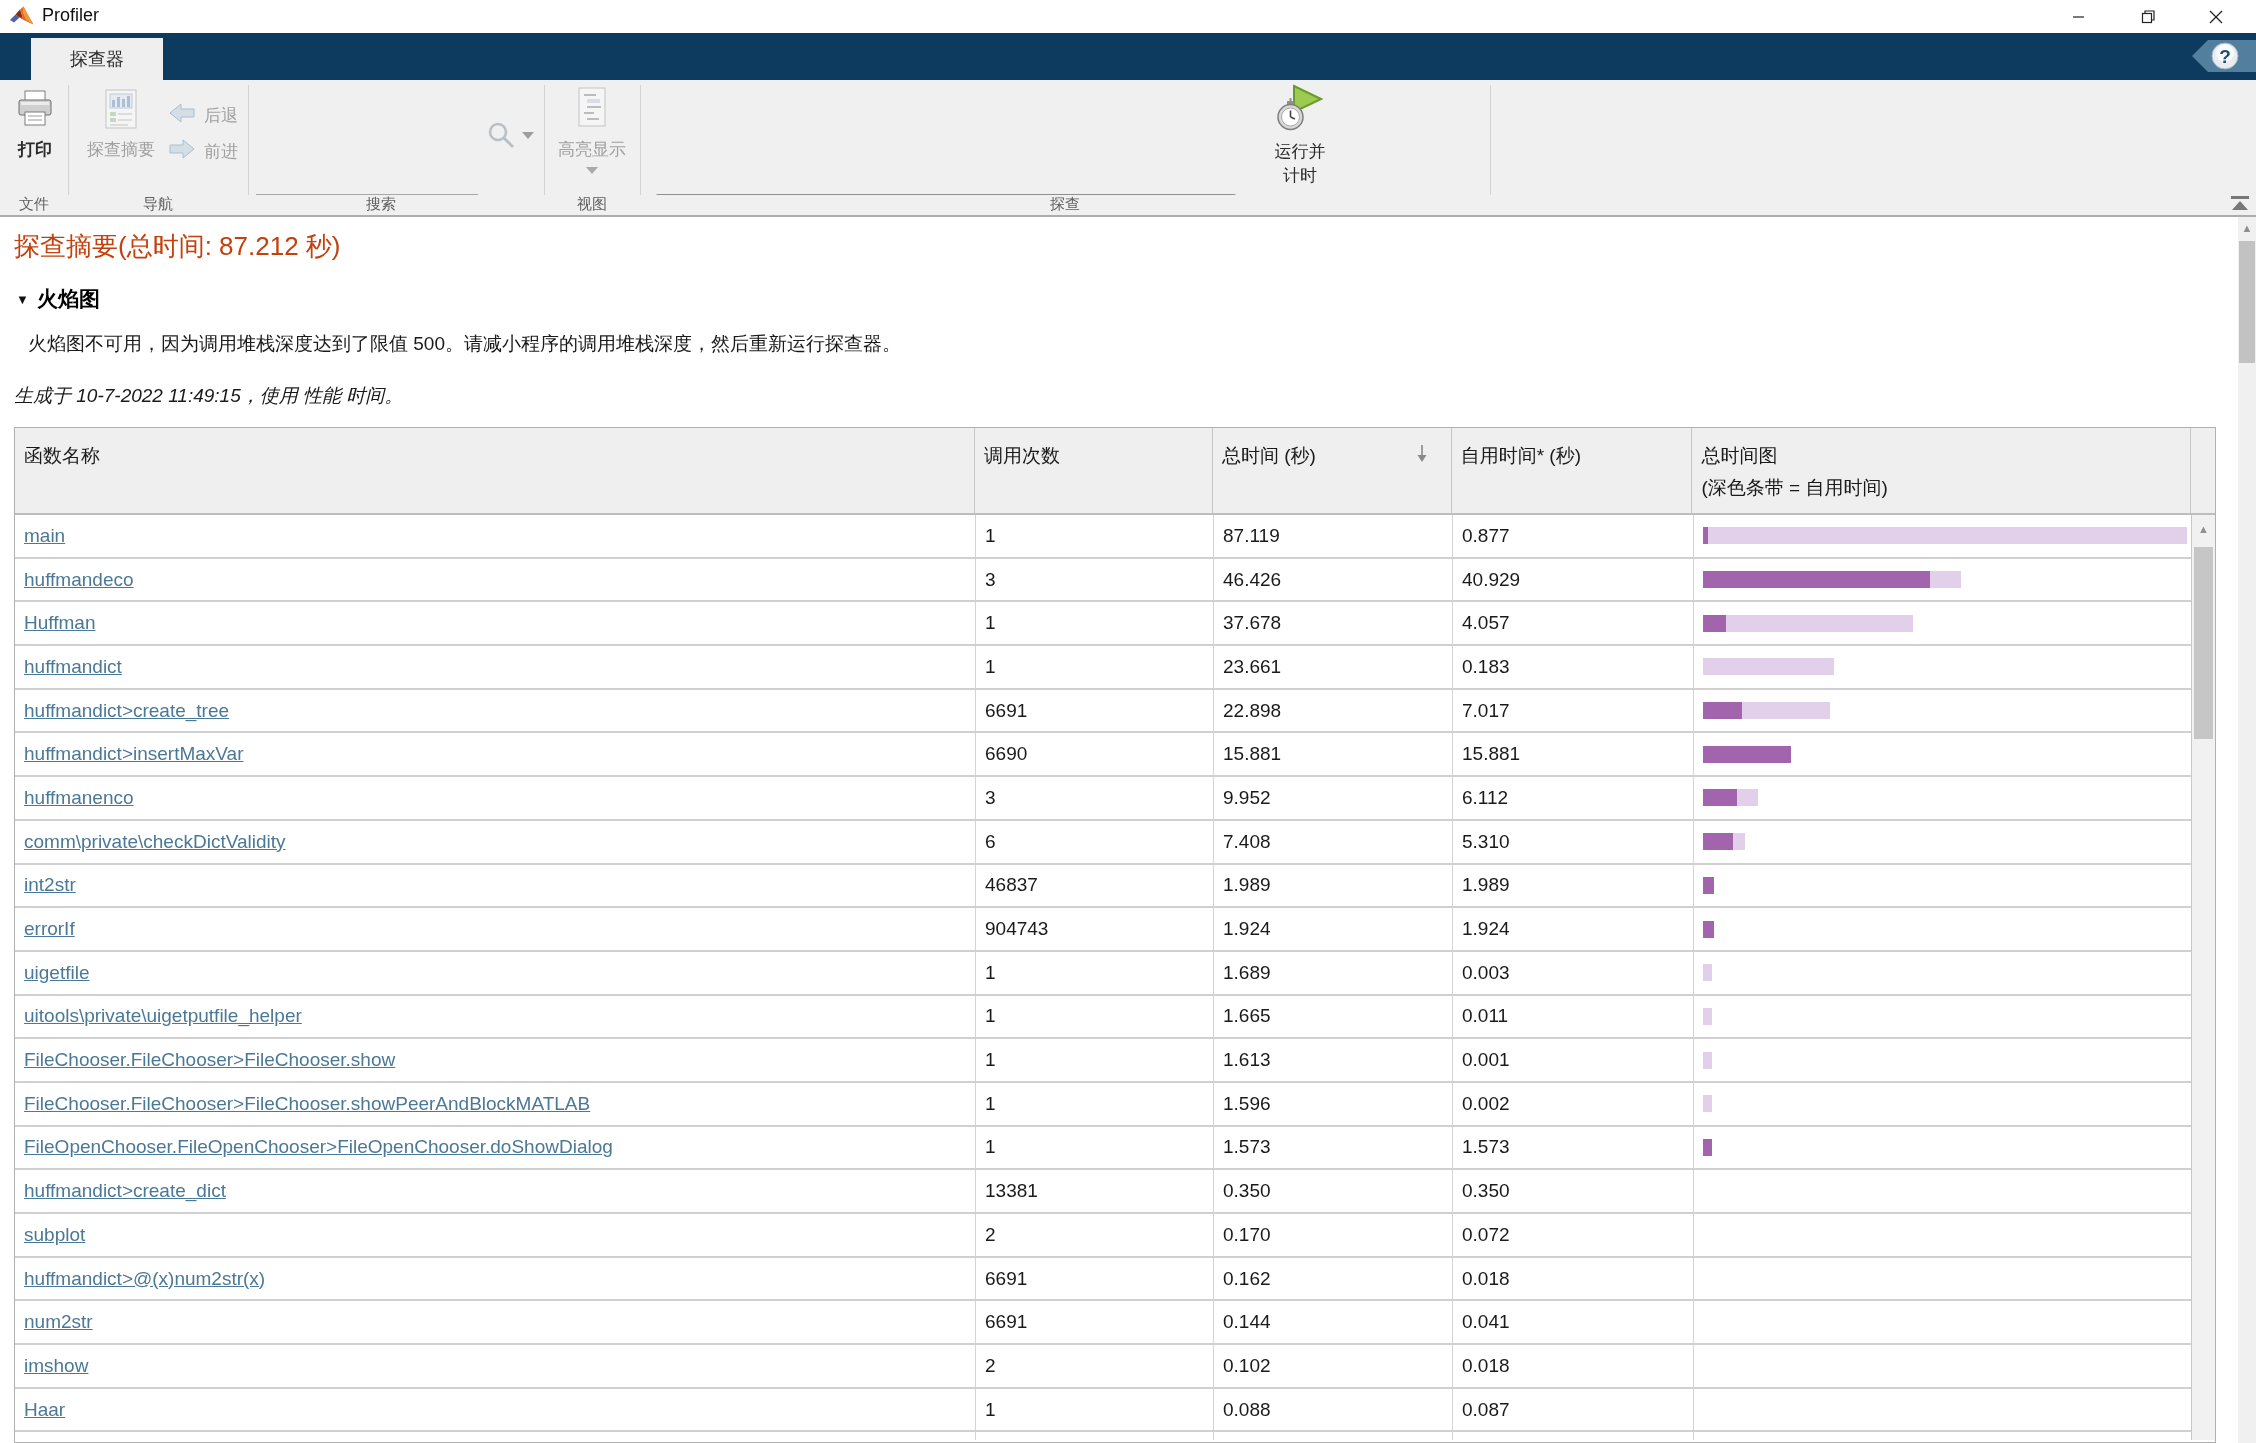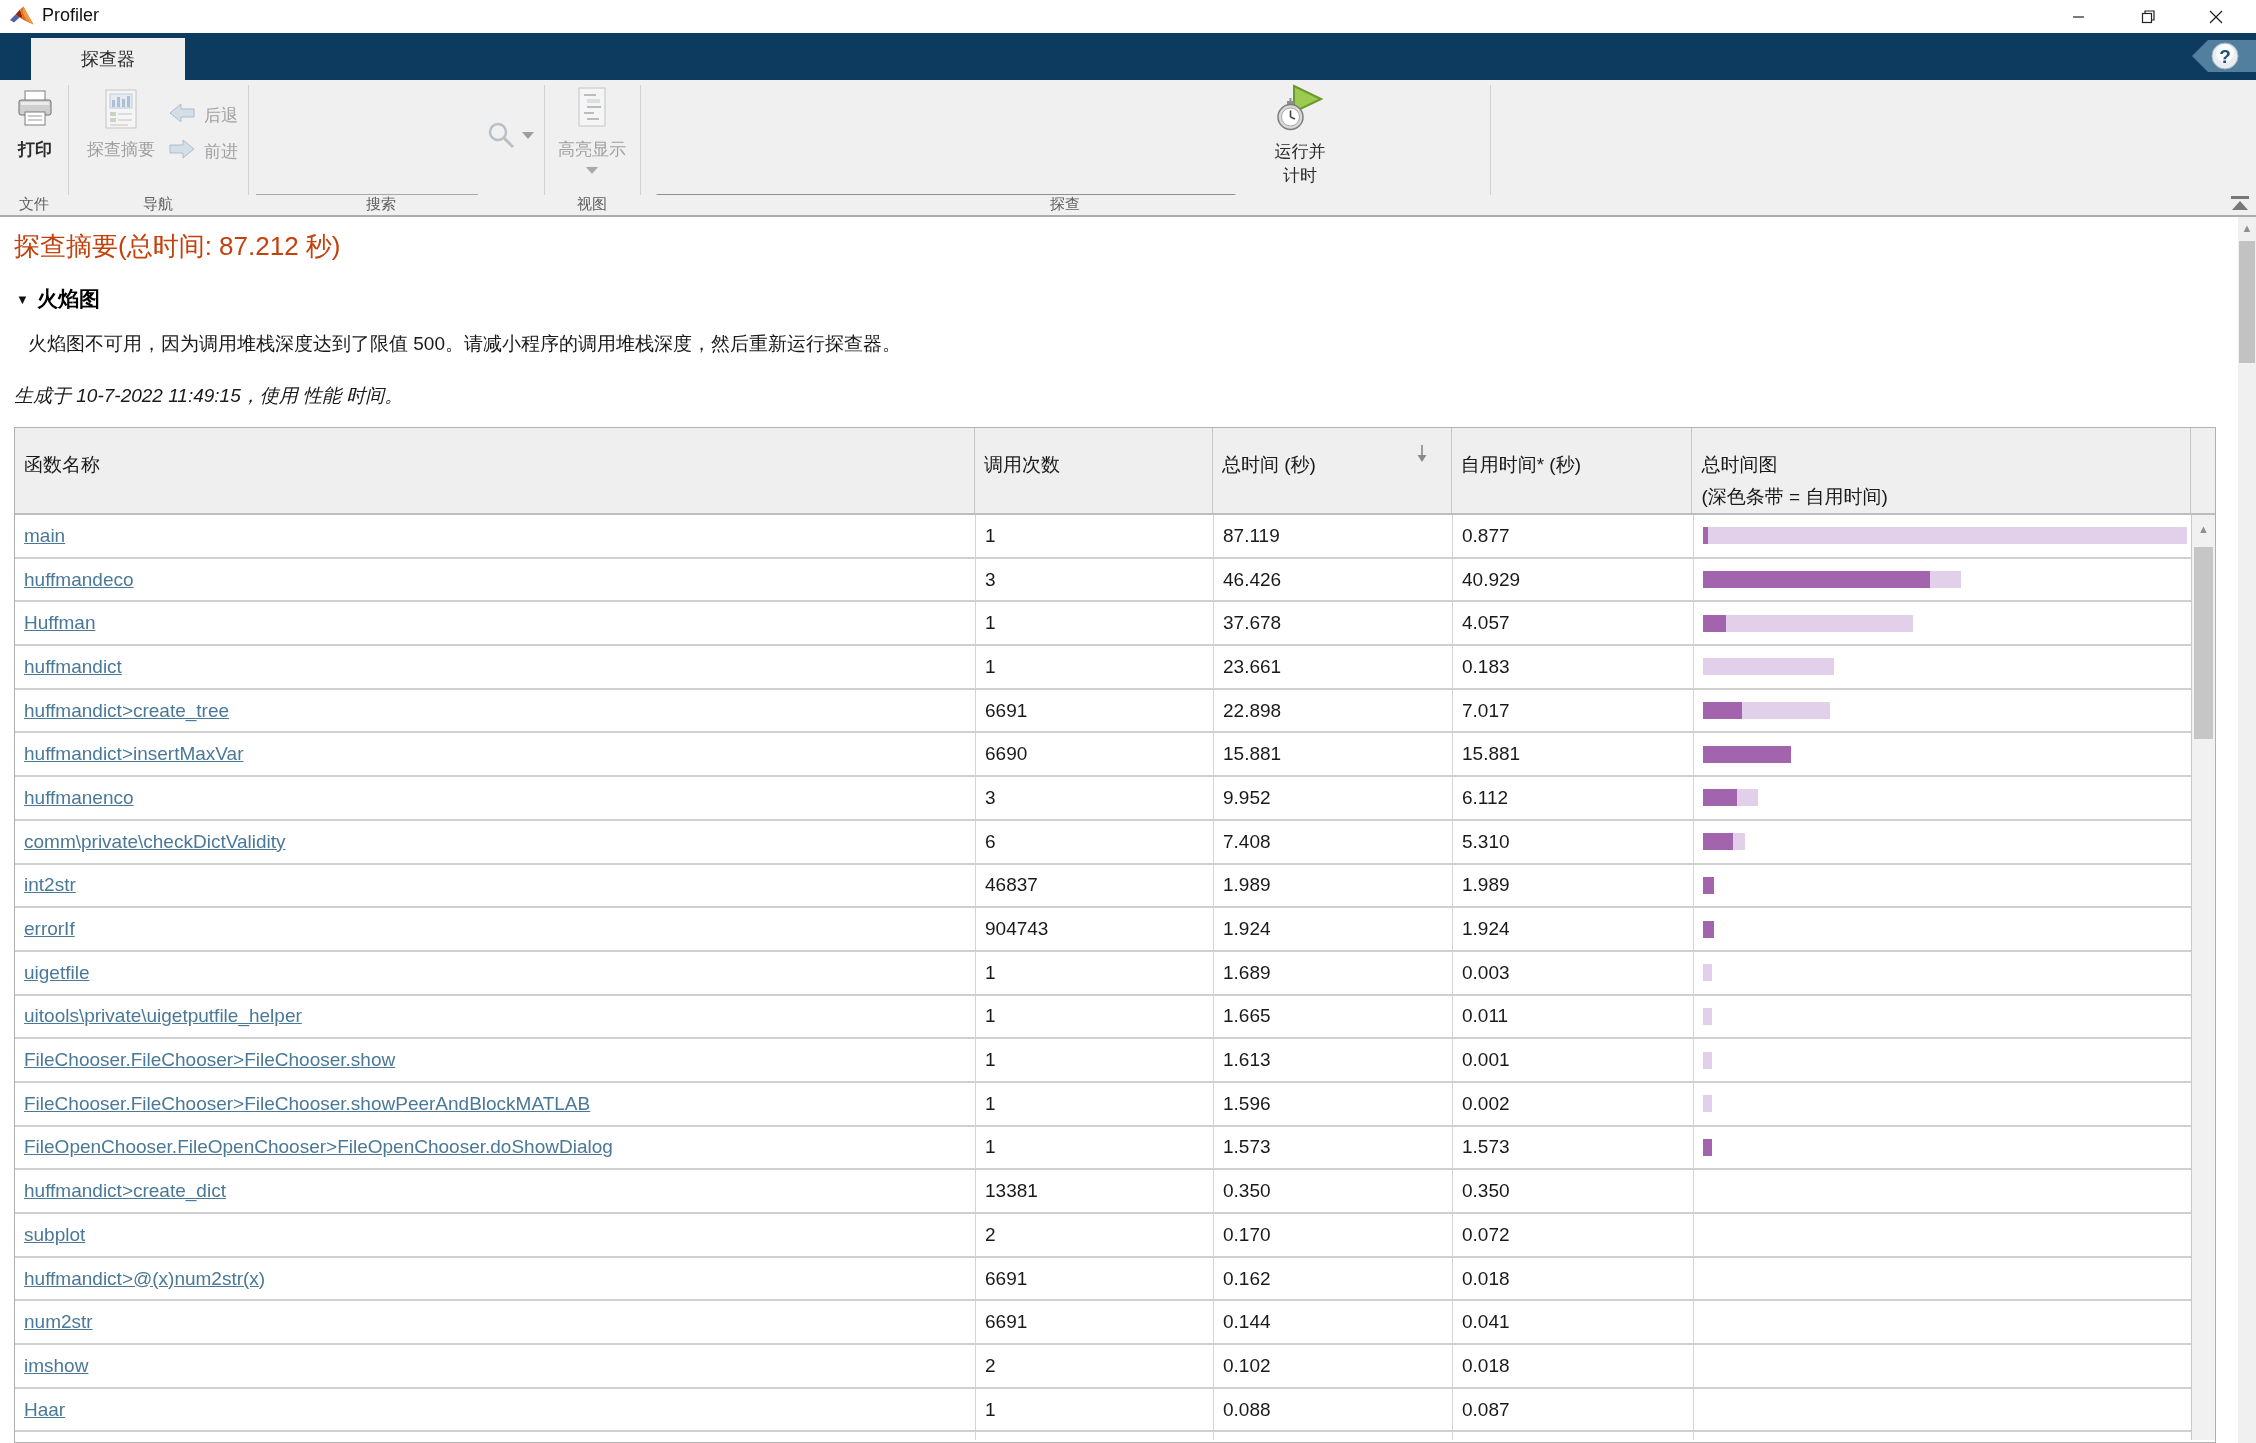--- a/index.html
+++ b/index.html
@@ -12,21 +12,21 @@
   
   .titlebar{position:absolute;left:0;top:0;width:2256px;height:33px;background:#ffffff;}
   .titlebar .app-icon{position:absolute;left:10px;top:6px;width:24px;height:21px;}
   .titlebar .app-title{position:absolute;left:42px;top:5px;font-size:18px;color:#101010;}
   .win-btn{position:absolute;top:0;width:52px;height:33px;display:flex;align-items:center;justify-content:center;cursor:default;}
   .win-btn.min{left:2052px;}
   .win-btn.res{left:2122px;}
   .win-btn.cls{left:2190px;}
   
   .tabstrip{position:absolute;left:0;top:33px;width:2256px;height:47px;background:#0d3b60;}
-  .tab{position:absolute;left:31px;top:5px;width:154px;height:42px;background:#efefef;
+  .tab{position:absolute;left:31px;top:5px;width:132px;height:42px;background:#efefef;
        display:flex;align-items:center;justify-content:center;font-size:18px;color:#2c2c2c;}
   .help-wrap{position:absolute;right:0;top:5px;width:78px;height:36px;}
   
   .toolbar{position:absolute;left:0;top:80px;width:2256px;height:115px;background:#f0f0f0;}
   .grouplabels{position:absolute;left:0;top:195px;width:2256px;height:20px;background:#f0f0f0;border-bottom:2px solid #acacac;}
   .grouplabel{position:absolute;top:0;font-size:15px;color:#606060;text-align:center;transform:translateX(-50%);}
   .vdiv{position:absolute;top:5px;height:207px;width:1px;background:#d2d2d2;}
   .tb-btn{position:absolute;text-align:center;cursor:default;}
   .tb-label{font-size:17px;color:#2b2b2b;margin-top:4px;}
   .disabled .tb-label{color:#a0a0a0;}
@@ -46,21 +46,21 @@
   .content{position:absolute;left:0;top:217px;width:2238px;height:1226px;background:#fff;overflow:hidden;}
   .h1{position:absolute;left:14px;top:12px;font-size:26px;color:#c2410c;}
   .flame-hdr{position:absolute;left:16px;top:68px;display:flex;align-items:center;gap:8px;cursor:default;}
   .flame-tri{font-size:13px;color:#111;}
   .flame-title{font-size:21px;font-weight:bold;color:#000;}
   .flame-msg{position:absolute;left:28px;top:114px;font-size:19px;color:#1a1a1a;}
   .gen-note{position:absolute;left:14px;top:166px;font-size:19px;font-style:italic;color:#1a1a1a;}
   
   .ptable{position:absolute;left:14px;top:210px;width:2202px;height:1016px;border:1px solid #b0b0b0;box-sizing:border-box;}
   .thead{display:flex;height:87px;background:#efefef;border-bottom:2px solid #bdbdbd;box-sizing:border-box;}
-  .th{box-sizing:border-box;border-right:1px solid #c6c6c6;padding:24px 8px 0 9px;font-size:19px;color:#1a1a1a;position:relative;}
+  .th{box-sizing:border-box;border-right:1px solid #c6c6c6;padding:15px 8px 0 9px;font-size:19px;color:#1a1a1a;position:relative;}
   .th:last-child{border-right:none;}
   .th .line2{margin-top:6px;}
   .w1{width:961px;}.w2{width:238px;}.w3{width:239px;}.w4{width:241px;}.w5{width:499px;}.wsb{width:24px;}
   .sort-ic{position:absolute;right:22px;top:16px;}
   .tbody{position:relative;height:925px;overflow:hidden;}
   .trow{display:flex;height:41.7px;border-bottom:2px solid #d0d0d0;background:#fff;}
   .c{box-sizing:border-box;border-right:1px solid #d4d4d4;font-size:19px;color:#1a1a1a;
      display:flex;align-items:center;padding-left:9px;overflow:hidden;white-space:nowrap;}
   .fn-link{color:#4a7897;text-decoration:underline;cursor:pointer;}
   .bar{display:flex;height:17px;}

